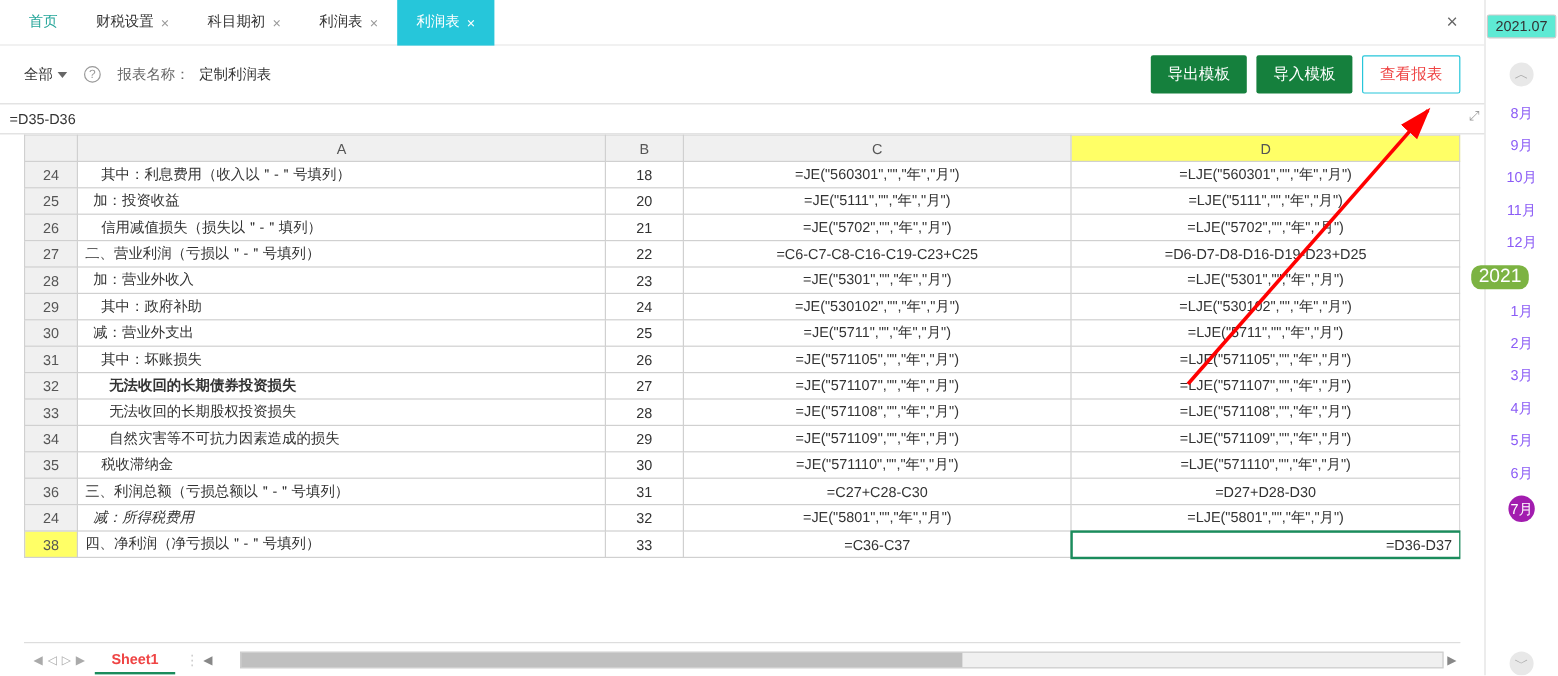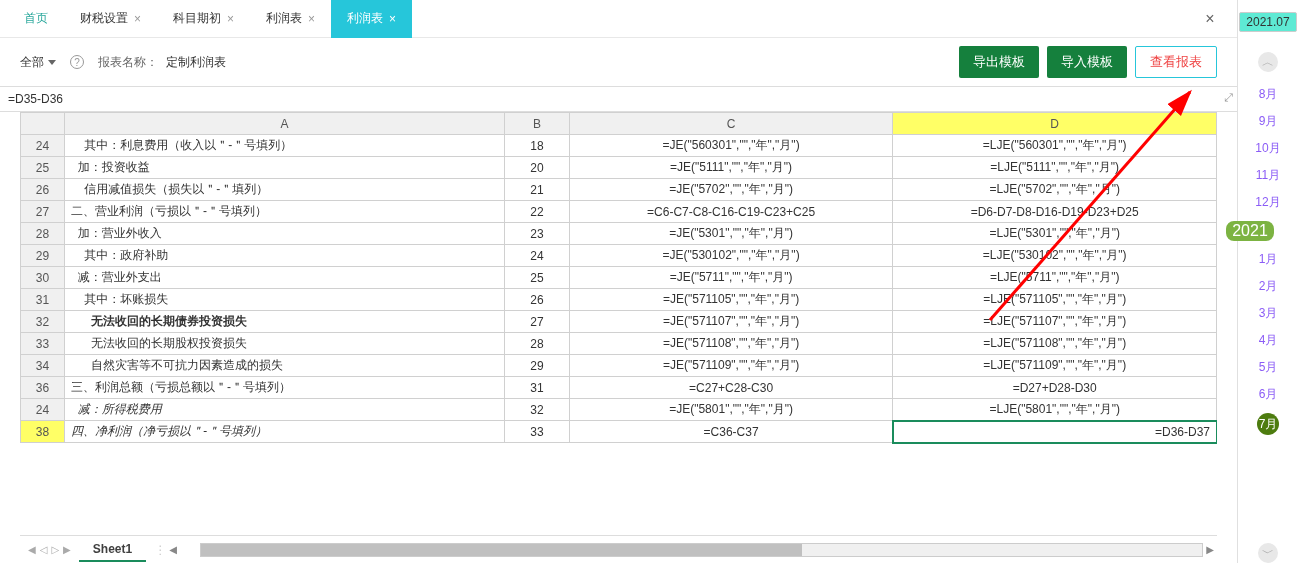--- a/index.html
+++ b/index.html
@@ -35,30 +35,30 @@
 .sheet tbody th.rownum.sel { background: #ffff66; }
 .col-a { width: 340px; text-align: left; }
 .col-b { width: 50px; text-align: center; }
 .col-c { width: 250px; text-align: center; }
 .col-d { width: 250px; text-align: center; }
 .cell-selected { outline: 2px solid #1a8c5c; outline-offset: -1px; text-align: right !important; padding-right: 6px !important; }
 .corner { background: #f0f0f0; width: 34px; }
 .sheet-footer { display: flex; align-items: center; height: 28px; border-top: 1px solid #ddd; margin: 0 20px; }
 .nav-arrows { display: flex; gap: 4px; padding: 0 8px; }
 .nav-arrow { color: #aaa; cursor: pointer; font-size: 10px; }
-.sheet-tab { padding: 4px 14px; color: #404040; font-weight: bold; border-bottom: 2px solid #1a8c5c; cursor: pointer; }
+.sheet-tab { padding: 4px 14px; color: #ef4444; font-weight: bold; border-bottom: 2px solid #1a8c5c; cursor: pointer; }
 .hscroll { flex: 1; margin-left: 20px; height: 14px; background: #f0f0f0; position: relative; border: 1px solid #ccc; }
 .hscroll-thumb { position: absolute; left: 0; top: 0; height: 100%; width: 60%; background: #c0c0c0; }
 .hscroll-arrow { width: 14px; text-align: center; color: #888; font-size: 10px; cursor: pointer; }
 .side { width: 60px; display: flex; flex-direction: column; align-items: center; padding-top: 12px; position: relative; }
 .period-box { background: #5eead4; border: 1px solid #ccc; border-radius: 2px; padding: 2px 6px; font-size: 12px; margin-bottom: 20px; }
 .circle { width: 20px; height: 20px; border-radius: 50%; background: #e8e8e8; display: flex; align-items: center; justify-content: center; color: #aaa; cursor: pointer; font-size: 12px; }
 .month-list { flex: 1; display: flex; flex-direction: column; align-items: center; gap: 10px; margin: 14px 0; }
 .month { font-size: 12px; color: #8b5cf6; cursor: pointer; }
-.month.cur { width: 22px; height: 22px; border-radius: 50%; background: #4d7c0f; color: #fff; display: flex; align-items: center; justify-content: center; text-align: right; }
+.month.cur { width: 22px; height: 22px; border-radius: 50%; background: #a21caf; color: #fff; display: flex; align-items: center; justify-content: center; text-align: right; }
 .year-badge { position: absolute; left: -2px; background: #7cb342; color: #fff; font-size: 16px; padding: 1px 6px; border-radius: 8px; }
 .arrow-svg { position: absolute; pointer-events: none; }
 </style>
 </head>
 <body>
 
 <div class="app">
   <div class="main-area">
     <div class="tabs">
       <div class="tab home">
@@ -189,36 +189,43 @@
               <td class="col-d">=LJE("571108","","年","月")</td>
             </tr>
             <tr>
               <th class="rownum">34</th>
               <td class="col-a" style="white-space:pre;">      自然灾害等不可抗力因素造成的损失</td>
               <td class="col-b">29</td>
               <td class="col-c">=JE("571109","","年","月")</td>
               <td class="col-d">=LJE("571109","","年","月")</td>
             </tr>
             <tr>
+              <th class="rownum">35</th>
+              <td class="col-a" style="white-space:pre;">    税收滞纳金</td>
+              <td class="col-b">30</td>
+              <td class="col-c">=JE("571110","","年","月")</td>
+              <td class="col-d">=LJE("571110","","年","月")</td>
+            </tr>
+            <tr>
               <th class="rownum">36</th>
               <td class="col-a" style="white-space:pre;">三、利润总额（亏损总额以＂-＂号填列）</td>
               <td class="col-b">31</td>
               <td class="col-c">=C27+C28-C30</td>
               <td class="col-d">=D27+D28-D30</td>
             </tr>
             <tr>
               <th class="rownum">24</th>
               <td class="col-a" style="white-space:pre;font-style:italic;">  减：所得税费用</td>
               <td class="col-b">32</td>
               <td class="col-c">=JE("5801","","年","月")</td>
               <td class="col-d">=LJE("5801","","年","月")</td>
             </tr>
             <tr>
               <th class="rownum sel">38</th>
-              <td class="col-a" style="white-space:pre;font-style:italic;">四、净利润（净亏损以＂-＂号填列）</td>
+              <td class="col-a" style="white-space:pre;">四、净利润（净亏损以＂-＂号填列）</td>
               <td class="col-b">33</td>
               <td class="col-c">=C36-C37</td>
               <td class="col-d cell-selected">=D36-D37</td>
             </tr>
           </tbody>
       </table>
     </div>
 
     <div class="sheet-footer">
       <div class="nav-arrows">

